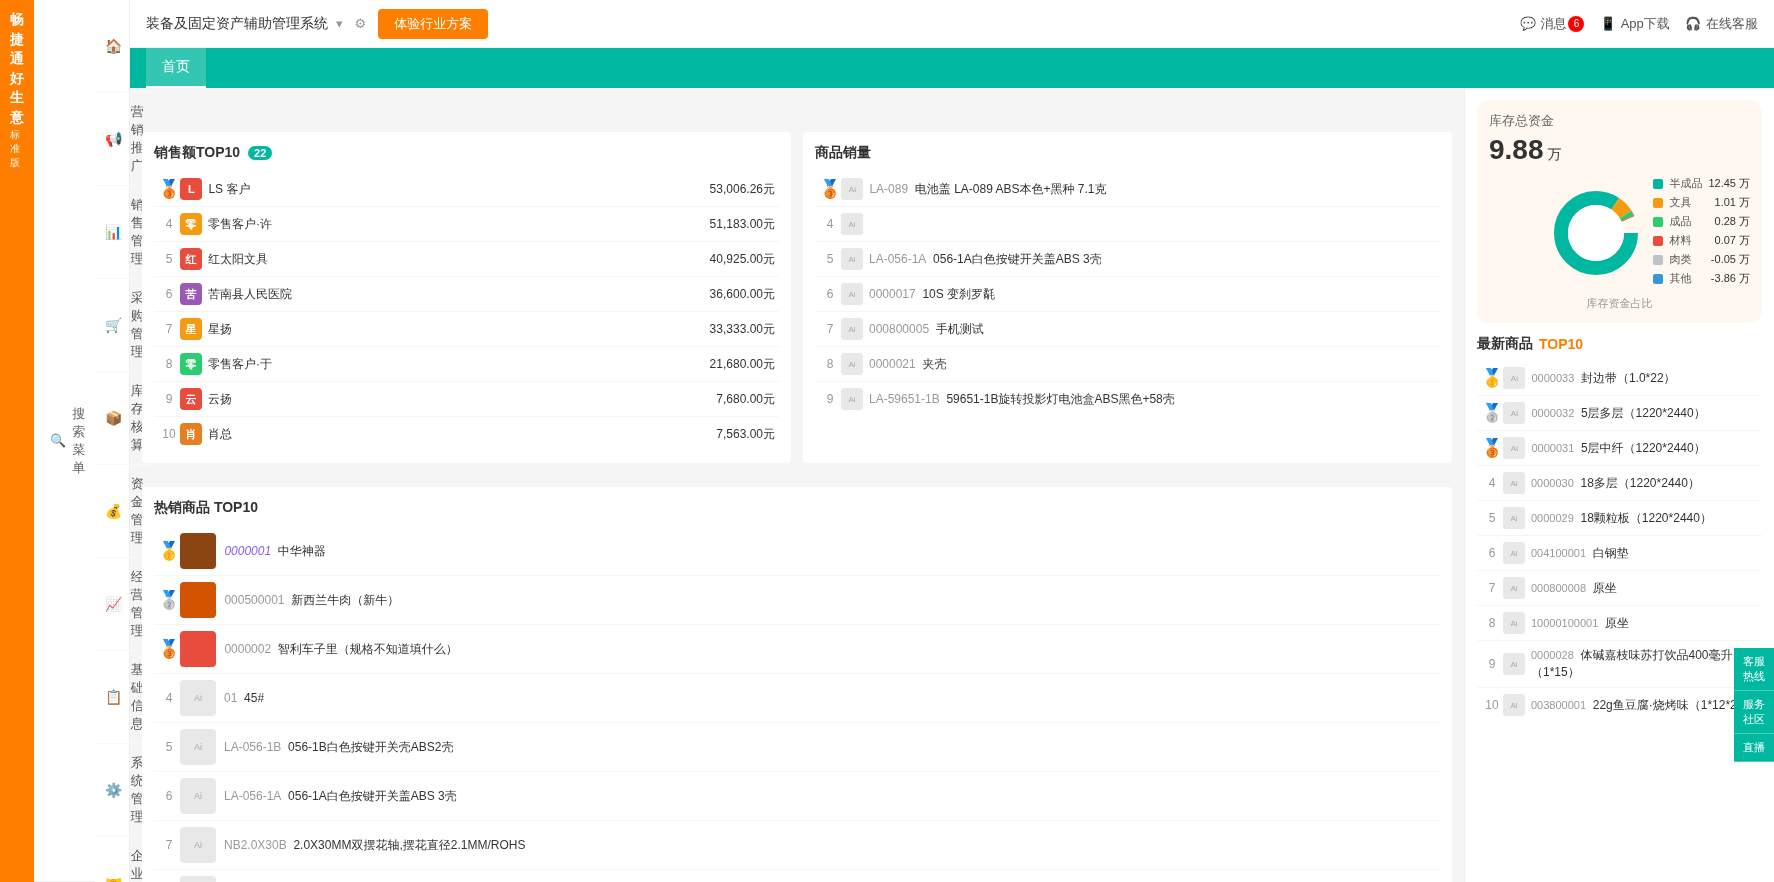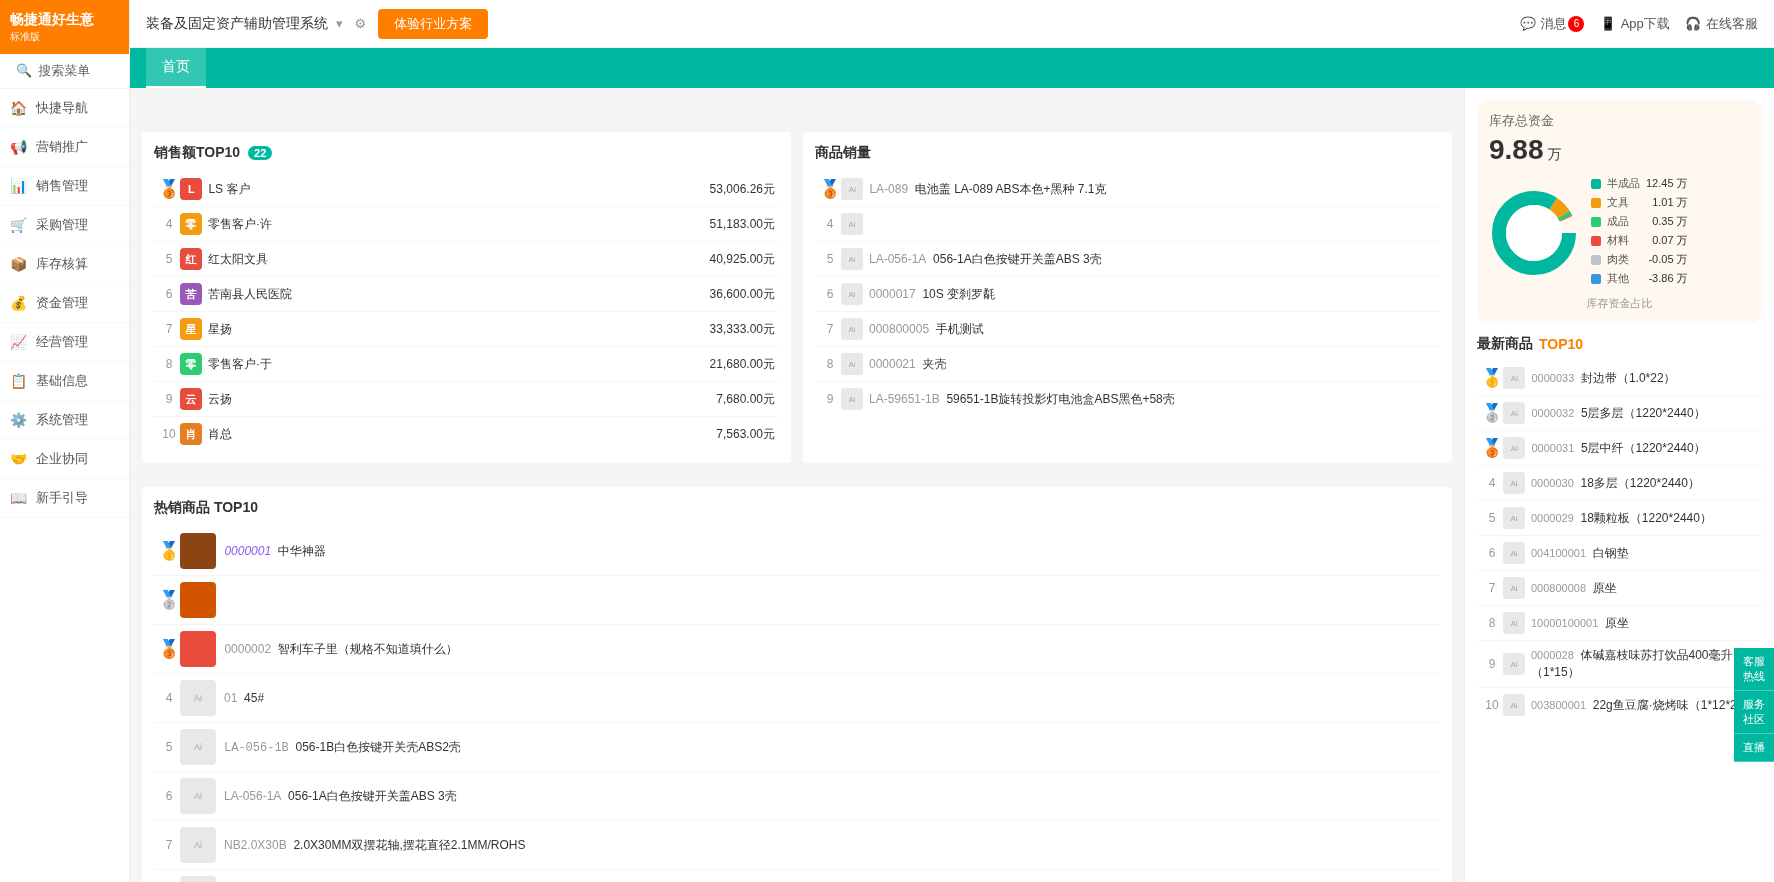--- a/index.html
+++ b/index.html
@@ -1,19 +1,19 @@
 <!DOCTYPE html>
 <html><head>
   <meta charset="utf-8">
   <style>
     * { margin: 0; padding: 0; box-sizing: border-box; }
     body { font-family: 'Microsoft YaHei', Arial, sans-serif; font-size: 13px; background: #f5f5f5; display: flex; height: 882px; overflow: hidden; }
     
     
-    .sidebar { width: 130px; background: #fff; border-right: 1px solid #eee; display: flex; flex-direction: column; height: 100%; }
+    .sidebar { width: 130px; background: #fff; border-right: 1px solid #eee; display: flex; flex-direction: row; height: 100%; }
     .sidebar-logo { background: #ff7e00; padding: 10px; color: #fff; font-size: 12px; line-height: 1.4; }
     .sidebar-logo .title { font-weight: bold; font-size: 14px; }
     .sidebar-logo .subtitle { font-size: 10px; opacity: 0.9; }
     .sidebar-search { display: flex; align-items: center; padding: 8px 10px; color: #666; cursor: pointer; border-bottom: 1px solid #f0f0f0; }
     .sidebar-search span { margin-left: 6px; font-size: 13px; }
     .sidebar-item { display: flex; align-items: center; padding: 10px 10px; color: #555; cursor: pointer; border-bottom: 1px solid #f9f9f9; }
     .sidebar-item .icon { width: 18px; height: 18px; margin-right: 8px; display: flex; align-items: center; justify-content: center; font-size: 14px; }
     .sidebar-item span { font-size: 13px; }
 
     
@@ -51,21 +51,21 @@
     .data-row:last-child { border-bottom: none; }
     .avatar-circle { width: 22px; height: 22px; border-radius: 4px; display: flex; align-items: center; justify-content: center; color: #fff; font-size: 11px; font-weight: bold; margin-right: 6px; flex-shrink: 0; }
     .data-name-text { flex: 1; color: #333; font-size: 12px; }
     .data-value { color: #333; font-size: 12px; font-weight: 500; }
     
     
     .inventory-card { background: #fff8f0; border-radius: 12px; padding: 12px; margin-bottom: 12px; }
     .inventory-total-label { font-size: 13px; color: #666; margin-bottom: 4px; }
 
     
-    .donut-wrapper { display: flex; align-items: center; gap: 12px; margin-top: 10px; }
+    .donut-wrapper { display: flex; align-items: center; gap: 12px; margin-top: 10px; justify-content: flex-end; }
     .donut-chart { width: 90px; height: 90px; flex-shrink: 0; }
     .legend { font-size: 11px; }
     .legend-item { display: flex; align-items: center; margin-bottom: 4px; }
     .legend-dot { width: 10px; height: 10px; border-radius: 2px; margin-right: 6px; flex-shrink: 0; }
     .legend-label { flex: 1; color: #555; }
     .legend-value { color: #333; margin-left: 6px; }
     .inventory-label { font-size: 11px; color: #999; margin-top: 6px; text-align: center; }
 
     
     ::-webkit-scrollbar { width: 4px; }
@@ -297,39 +297,40 @@
         <div class="panel-title" data-name="hot-products-title">热销商品 TOP10</div>
         <div id="hot-products-rows" data-name="hot-products-list">
             <div class="data-row" data-name="list-item">
     <span style="color:#ffd700;font-size:18px;" data-name="medal-gold-icon">🥇</span>
     <div style="width:36px;height:36px;background:#8B4513;border-radius:4px;margin-right:8px;flex-shrink:0;display:flex;align-items:center;justify-content:center;" data-name="product-thumbnail"></div>
     <span class="data-name-text" data-name="hot-product-name"><span style="color:#8b5cf6;font-style:italic;">0000001</span>&nbsp;&nbsp;中华神器</span>
   </div>
             <div class="data-row" data-name="list-item">
     <span style="color:#c0c0c0;font-size:18px;" data-name="medal-silver-icon">🥈</span>
     <div style="width:36px;height:36px;background:#d35400;border-radius:4px;margin-right:8px;flex-shrink:0;display:flex;align-items:center;justify-content:center;" data-name="product-thumbnail"></div>
+    <span class="data-name-text" data-name="hot-product-name"><span style="color:#999;">000500001</span>&nbsp;&nbsp;新西兰牛肉（新牛）</span>
   </div>
             <div class="data-row" data-name="list-item">
     <span style="color:#cd7f32;font-size:18px;" data-name="medal-bronze-icon">🥉</span>
     <div style="width:36px;height:36px;background:#e74c3c;border-radius:4px;margin-right:8px;flex-shrink:0;display:flex;align-items:center;justify-content:center;" data-name="product-thumbnail"></div>
     <span class="data-name-text" data-name="hot-product-name"><span style="color:#999;">0000002</span>&nbsp;&nbsp;智利车子里（规格不知道填什么）</span>
   </div>
             <div class="data-row" data-name="list-item">
     <span style="color:#999;font-size:12px;width:22px;text-align:center;display:inline-block;">4</span>
     <div style="width:36px;height:36px;background:#e8e8e8;border-radius:4px;margin-right:8px;flex-shrink:0;display:flex;align-items:center;justify-content:center;" data-name="product-img-placeholder">
                 <span style="font-size:9px;color:#aaa;">Ai</span>
               </div>
     <span class="data-name-text" data-name="hot-product-name"><span style="color:#999;">01</span>&nbsp;&nbsp;45#</span>
   </div>
             <div class="data-row" data-name="list-item">
     <span style="color:#999;font-size:12px;width:22px;text-align:center;display:inline-block;">5</span>
     <div style="width:36px;height:36px;background:#e8e8e8;border-radius:4px;margin-right:8px;flex-shrink:0;display:flex;align-items:center;justify-content:center;" data-name="product-img-placeholder">
                 <span style="font-size:9px;color:#aaa;">Ai</span>
               </div>
-    <span class="data-name-text" data-name="hot-product-name"><span style="color:#999;font-family:Liberation Mono, monospace;">LA-056-1B</span>&nbsp;&nbsp;056-1B白色按键开关壳ABS2壳</span>
+    <span class="data-name-text" data-name="hot-product-name"><span style="color:#999;">LA-056-1B</span>&nbsp;&nbsp;056-1B白色按键开关壳ABS2壳</span>
   </div>
             <div class="data-row" data-name="list-item">
     <span style="color:#999;font-size:12px;width:22px;text-align:center;display:inline-block;">6</span>
     <div style="width:36px;height:36px;background:#e8e8e8;border-radius:4px;margin-right:8px;flex-shrink:0;display:flex;align-items:center;justify-content:center;" data-name="product-img-placeholder">
                 <span style="font-size:9px;color:#aaa;">Ai</span>
               </div>
     <span class="data-name-text" data-name="hot-product-name"><span style="color:#999;">LA-056-1A</span>&nbsp;&nbsp;056-1A白色按键开关盖ABS 3壳</span>
   </div>
             <div class="data-row" data-name="list-item">
     <span style="color:#999;font-size:12px;width:22px;text-align:center;display:inline-block;">7</span>
@@ -373,21 +374,21 @@
     <span class="legend-value" data-name="legend-value">12.45 万</span>
   </div>
               <div class="legend-item" data-name="legend-item">
     <span class="legend-dot" style="background:#f39c12;" data-name="legend-color"></span>
     <span class="legend-label" data-name="legend-name">文具</span>
     <span class="legend-value" data-name="legend-value">1.01 万</span>
   </div>
               <div class="legend-item" data-name="legend-item">
     <span class="legend-dot" style="background:#2ecc71;" data-name="legend-color"></span>
     <span class="legend-label" data-name="legend-name">成品</span>
-    <span class="legend-value" data-name="legend-value">0.35 万</span>
+    <span class="legend-value" data-name="legend-value">0.28 万</span>
   </div>
               <div class="legend-item" data-name="legend-item">
     <span class="legend-dot" style="background:#e74c3c;" data-name="legend-color"></span>
     <span class="legend-label" data-name="legend-name">材料</span>
     <span class="legend-value" data-name="legend-value">0.07 万</span>
   </div>
               <div class="legend-item" data-name="legend-item">
     <span class="legend-dot" style="background:#bdc3c7;" data-name="legend-color"></span>
     <span class="legend-label" data-name="legend-name">肉类</span>
     <span class="legend-value" data-name="legend-value">-0.05 万</span>

